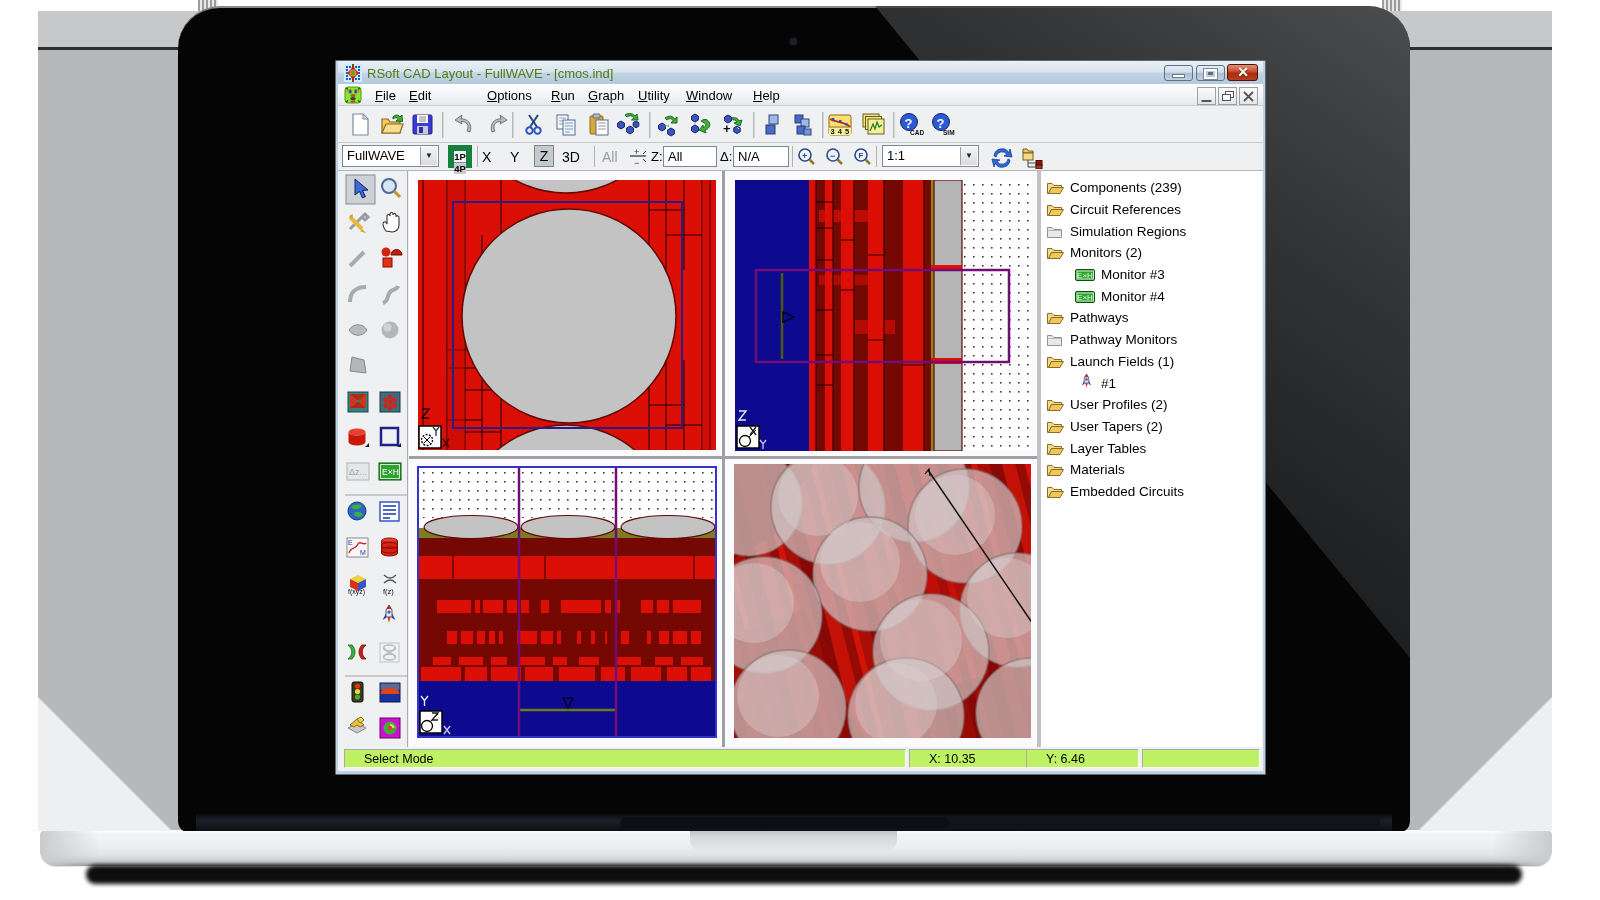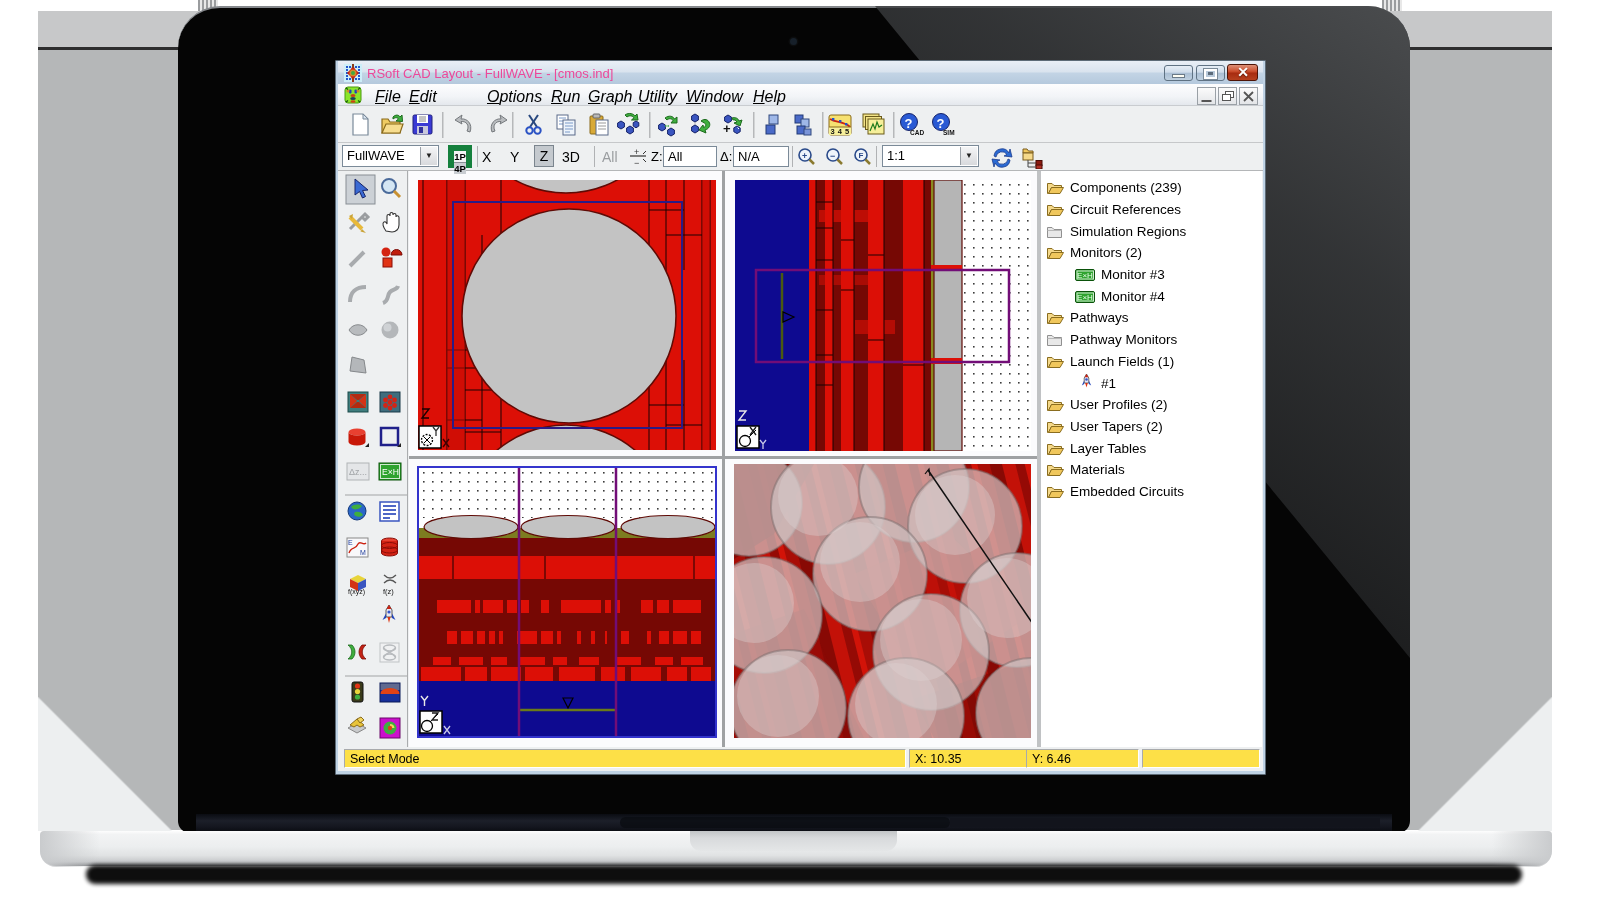--- a/index.html
+++ b/index.html
@@ -20,32 +20,32 @@
 #hingeD1{left:620px;top:817px;width:330px;height:11px;background:#0a0c11;border-radius:6px;opacity:.8;}
 #hingeD2{left:950px;top:818px;width:430px;height:9px;background:#12141c;}
 #base{left:40px;top:831px;width:1512px;height:35px;border-radius:4px 4px 16px 16px;background:linear-gradient(180deg,#fdfdfd 0%,#f2f3f4 10%,#eceeef 45%,#e0e2e3 70%,#c6c8ca 88%,#8e9093 98%,#7f8184 100%);}
 #baseL{left:40px;top:831px;width:60px;height:36px;border-radius:4px 0 0 16px;background:linear-gradient(90deg,#c9cbcd 0%,rgba(220,222,224,0) 100%);}
 #baseR{left:1492px;top:831px;width:60px;height:36px;border-radius:0 4px 16px 0;background:linear-gradient(270deg,#c9cbcd 0%,rgba(220,222,224,0) 100%);}
 #notch{left:690px;top:831px;width:207px;height:20px;border-radius:0 0 11px 11px;background:linear-gradient(180deg,#c2c5c7 0%,#d8dadc 35%,#e4e6e7 100%);}
 #shadow{left:86px;top:865px;width:1436px;height:19px;background:#070707;border-radius:9px;filter:blur(2px);opacity:.97;}
 
 #win{left:335px;top:60px;width:931px;height:715px;background:#bfd2e4;border:1px solid #5d6b77;border-radius:1px;}
 #titlebar{left:338px;top:61px;width:925px;height:23px;background:linear-gradient(180deg,#e9eff6 0%,#d9e3ee 48%,#c3d4e5 52%,#b5c9dd 100%);}
-#titletext{left:367px;top:66px;font-size:13px;color:#ec4899;text-align:center;}
+#titletext{left:367px;top:66px;font-size:13px;color:#4d7c0f;text-align:center;}
 
 .wbtn{border-radius:3px;}
 #btnMin{left:1164px;top:65px;width:29px;height:16px;background:linear-gradient(180deg,#e6eef6 0%,#cfdcea 45%,#aabfd4 50%,#bfd0e0 100%);border:1px solid #5f7283;}
 #btnMax{left:1196px;top:65px;width:29px;height:16px;background:linear-gradient(180deg,#e6eef6 0%,#cfdcea 45%,#aabfd4 50%,#bfd0e0 100%);border:1px solid #5f7283;}
 #btnClose{left:1227px;top:64px;width:31px;height:17px;background:linear-gradient(180deg,#dd9077 0%,#cc4f2e 42%,#a82c10 55%,#b5401e 100%);border:1px solid #4d1305;}
 #minGlyph{left:1172px;top:74px;width:13px;height:4px;background:#fdfdf4;border:1px solid #6a7a88;}
 #maxGlyph{left:1204px;top:69px;width:13px;height:10px;border:2px solid #fff;outline:1px solid #7a8a98;background:#b9cadb;}
 #maxGlyph2{left:1208px;top:72px;width:5px;height:3px;background:#5c6b7a;}
 #closeGlyph{left:1233px;top:64px;width:20px;height:16px;color:#fff;font-size:14px;font-weight:bold;text-align:center;line-height:16px;text-shadow:0 1px 1px #5a1403;}
 #menubar{left:338px;top:84px;width:925px;height:22px;background:linear-gradient(180deg,#fdfdfe 0%,#f2f4f7 60%,#e4e8ed 100%);border-bottom:1px solid #c9ccd0;}
-.menu{position:absolute;top:88px;font-size:16px;color:#000;font-style:italic;}
+.menu{position:absolute;top:88px;font-size:13px;color:#000;}
 .menu u{text-decoration:underline;}
 
 .mdib{position:absolute;top:87px;width:19px;height:18px;background:linear-gradient(180deg,#fbfbfb,#e3e5e8);border:1px solid #9aa0a6;color:#444;font-size:11px;text-align:center;line-height:16px;}
 
 #toolbar1{left:338px;top:106px;width:925px;height:37px;background:#eef0f1;border-bottom:1px solid #c6c8ca;}
 
 #toolbar2{left:338px;top:143px;width:925px;height:28px;background:#eef0f1;border-bottom:1px solid #b4b6b8;}
 .combo{position:absolute;background:#fff;border:1px solid #7b8a98;font-size:13px;color:#000;}
 .combobtn{position:absolute;right:1px;top:1px;bottom:1px;width:17px;background:linear-gradient(180deg,#f4f5f6,#d8dadd);border-left:1px solid #9aa0a6;font-size:8px;color:#222;text-align:center;line-height:18px;}
 .t2lbl{position:absolute;top:149px;font-size:13px;color:#000;}
@@ -53,21 +53,21 @@
 
 #client{left:338px;top:171px;width:925px;height:576px;background:#eef0f1;}
 #palette{left:339px;top:171px;width:69px;height:576px;background:#eef0f1;border-right:1px solid #aaacae;}
 #panelarea{left:409px;top:171px;width:629px;height:576px;background:#fbfbfd;}
 #vline{left:722px;top:171px;width:3px;height:576px;background:#9fa1a3;}
 #hlineM{left:409px;top:456px;width:629px;height:3px;background:#9fa1a3;}
 #treeborder{left:1037px;top:171px;width:4px;height:576px;background:#c0c2c4;}
 #tree{left:1041px;top:171px;width:221px;height:576px;background:#fff;}
 
 #status{left:338px;top:747px;width:925px;height:24px;background:#eef0f1;}
-.sfld{position:absolute;top:749px;height:19px;border:1px solid #a8aaac;border-right-color:#fff;border-bottom-color:#fff;background:#fde047;font-size:12.5px;padding:2px 0 0 5px;color:#000;}
+.sfld{position:absolute;top:749px;height:19px;border:1px solid #a8aaac;border-right-color:#fff;border-bottom-color:#fff;background:#bef264;font-size:12.5px;padding:2px 0 0 19px;color:#000;}
 
 #tlc{left:418px;top:180px;width:298px;height:270px;background:#dc0f06;overflow:hidden;}
 #trc{left:735px;top:180px;width:296px;height:271px;background:#fff;overflow:hidden;}
 #blb{left:417px;top:466px;width:300px;height:272px;border:2px solid #3333cc;background:#fff;}
 #blc{left:419px;top:468px;width:296px;height:268px;overflow:hidden;background:#fff;}
 #brc{left:734px;top:464px;width:297px;height:274px;background:#a50d08;overflow:hidden;}
 </style>
 </head>
 <body>
 <div class="abs" id="wall"></div>

